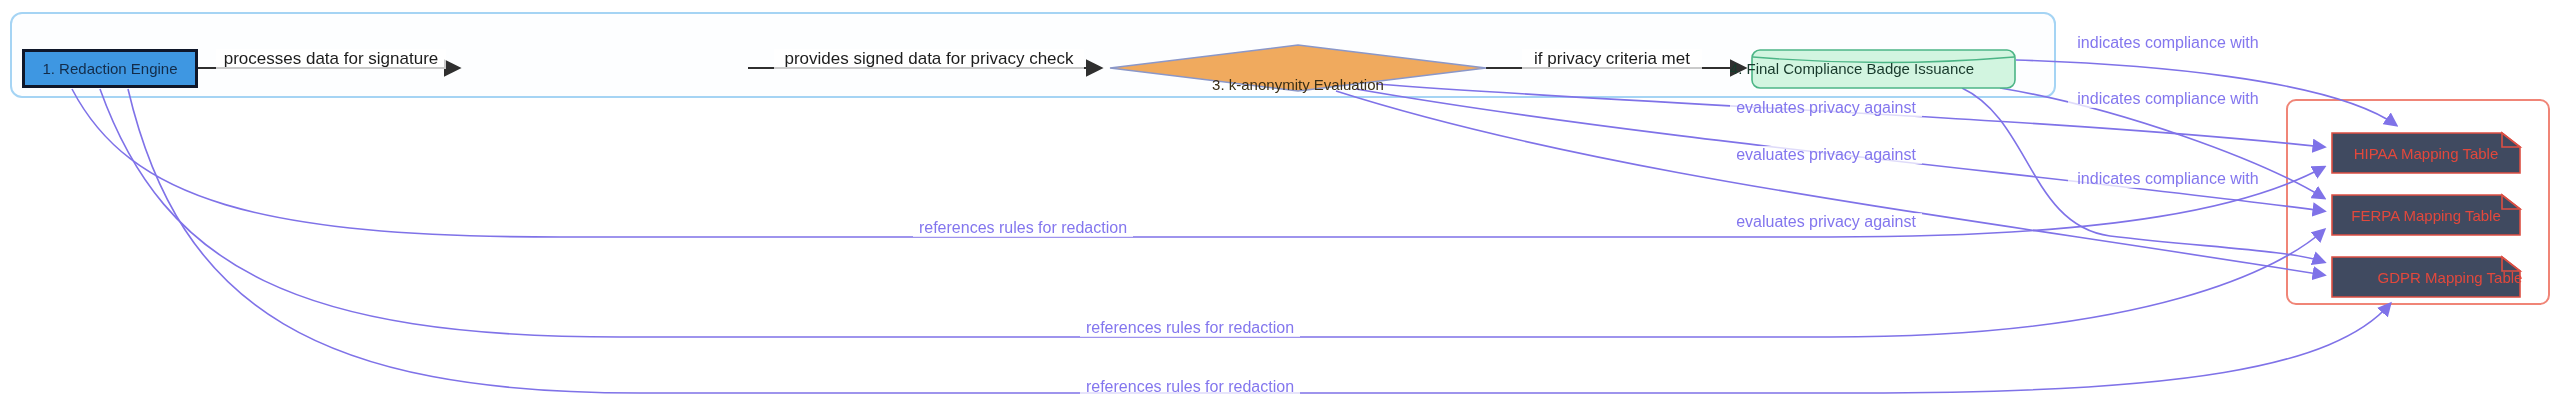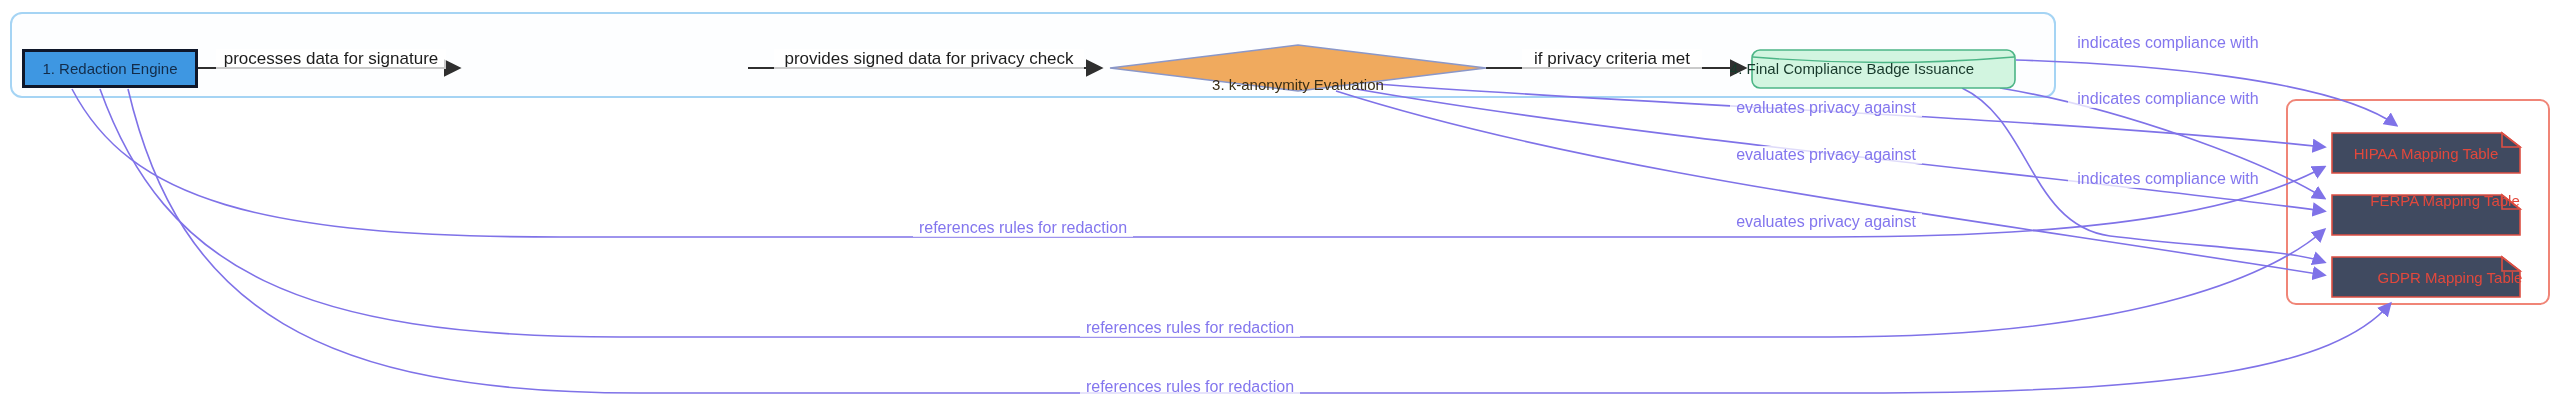--- a/index.html
+++ b/index.html
@@ -14,21 +14,21 @@
   svg{position:absolute;left:0;top:0;}
   .node{position:absolute;box-sizing:border-box;display:flex;align-items:center;justify-content:center;
         font-size:15px;white-space:nowrap;}
   #node-redaction{left:22px;top:49px;width:176px;height:39px;background:#3e97e2;border:3px solid #0f172a;color:#132c49;}
   #node-signature{left:465px;top:49px;width:283px;height:39px;background:#47526b;border:1px solid #333d55;color:#141e33;}
   .shape-label{position:absolute;font-size:15px;text-align:center;white-space:nowrap;}
   #label-kanon{left:1168px;top:60px;width:260px;color:#3a2e15;margin-top:16px;}
   #label-badge{left:1728px;top:60px;width:248px;color:#17392b;}
   .card-label{color:#e2483c;width:188px;}
   #label-hipaa{left:2332px;top:145px;}
-  #label-ferpa{left:2332px;top:192px;margin-left:19px;}
+  #label-ferpa{left:2332px;top:207px;}
   #label-gdpr{left:2332px;top:269px;padding-left:24px;}
   .edge-label{position:absolute;white-space:nowrap;text-align:center;
               font-family:Liberation Sans, sans-serif;background:rgba(255,255,255,0.75);}
   .edge-label.black{color:#1d1d1d;font-size:17px;}
   .edge-label.purple{color:#8376ee;font-size:16px;}
 </style>
 </head>
 <body>
 
 <div id="stage">

